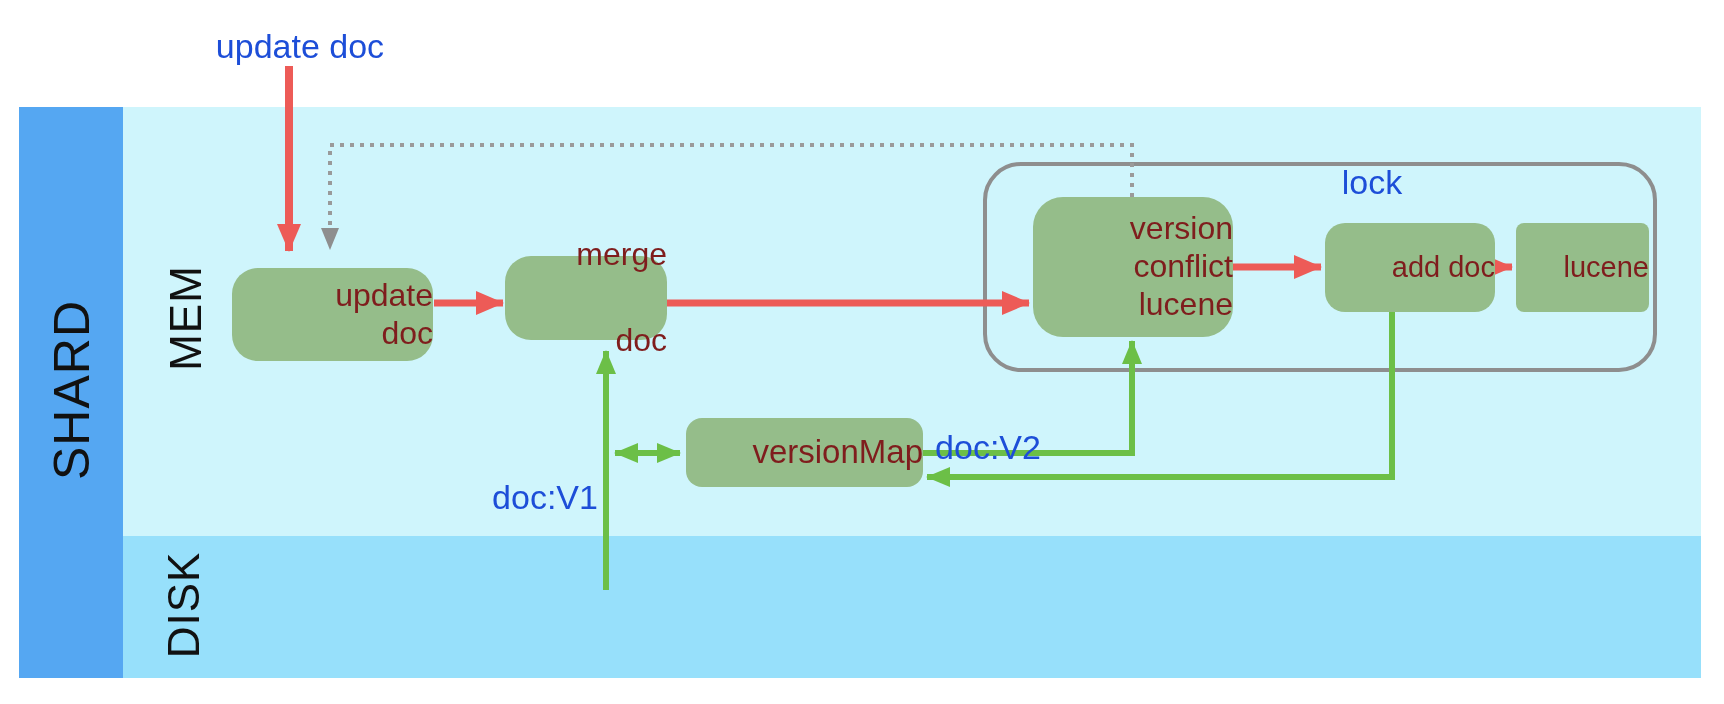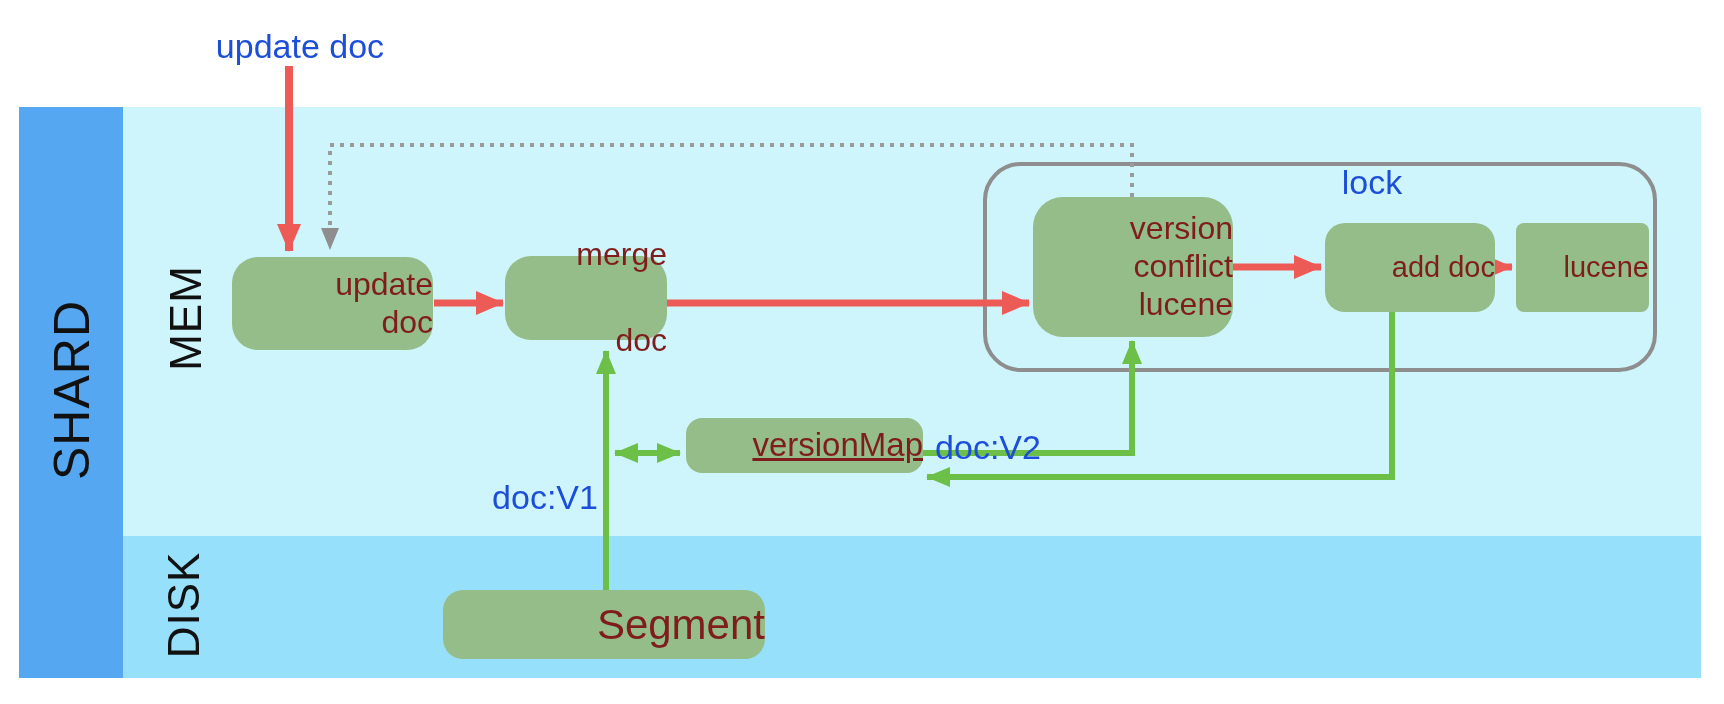--- a/index.html
+++ b/index.html
@@ -44,26 +44,26 @@
     border-radius: 26px;
     display: flex;
     flex-direction: column;
     align-items: flex-end;
     justify-content: center;
     text-align: center;
     font-size: 32px;
     line-height: 1.18;
     color: #7f1d1d;
   }
-  .n-update  { left: 232px;  top: 257px; width: 201px; height: 93px; }
+  .n-update  { left: 232px;  top: 268px; width: 201px; height: 93px; }
   .n-merge   { left: 505px;  top: 256px; width: 162px; height: 84px; gap: 48px; }
   .n-vcc     { left: 1033px; top: 197px; width: 200px; height: 140px; border-radius: 30px; }
   .n-add     { left: 1325px; top: 223px; width: 135px; height: 89px; font-size: 29px; border-radius: 20px; padding-left: 35px; }
   .n-lucene  { left: 1516px; top: 223px; width: 133px; height: 89px; font-size: 29px; border-radius: 8px; }
-  .n-vmap    { left: 686px;  top: 418px; width: 237px; height: 55px; font-size: 33px; border-radius: 16px; text-decoration: underline; }
+  .n-vmap    { left: 686px;  top: 418px; width: 237px; height: 69px; font-size: 33px; border-radius: 16px; }
   .n-segment { left: 443px;  top: 590px; width: 322px; height: 69px; font-size: 42px; border-radius: 20px; }
 
   .flabel {
     position: absolute;
     transform: translate(-50%, -50%);
     white-space: nowrap;
     font-size: 34px;
     color: #1d4ed8;
   }
   .fl-update-doc-top { left: 300px;  top: 46px; }
@@ -131,22 +131,19 @@
   </div>
   <div class="node n-add">
     <span>add doc</span>
   </div>
   <div class="node n-lucene">
     <span>lucene</span>
   </div>
   <div class="node n-vmap">
     <span>versionMap</span>
   </div>
-  <div class="node n-segment">
-    <span>Segment</span>
-  </div>
 
   <div class="flabel fl-update-doc-top">update doc</div>
   <div class="flabel fl-lock">lock</div>
   <div class="flabel fl-doc-v1">doc:V1</div>
   <div class="flabel fl-doc-v2">doc:V2</div>
 
 </div>
 
 </body></html>

